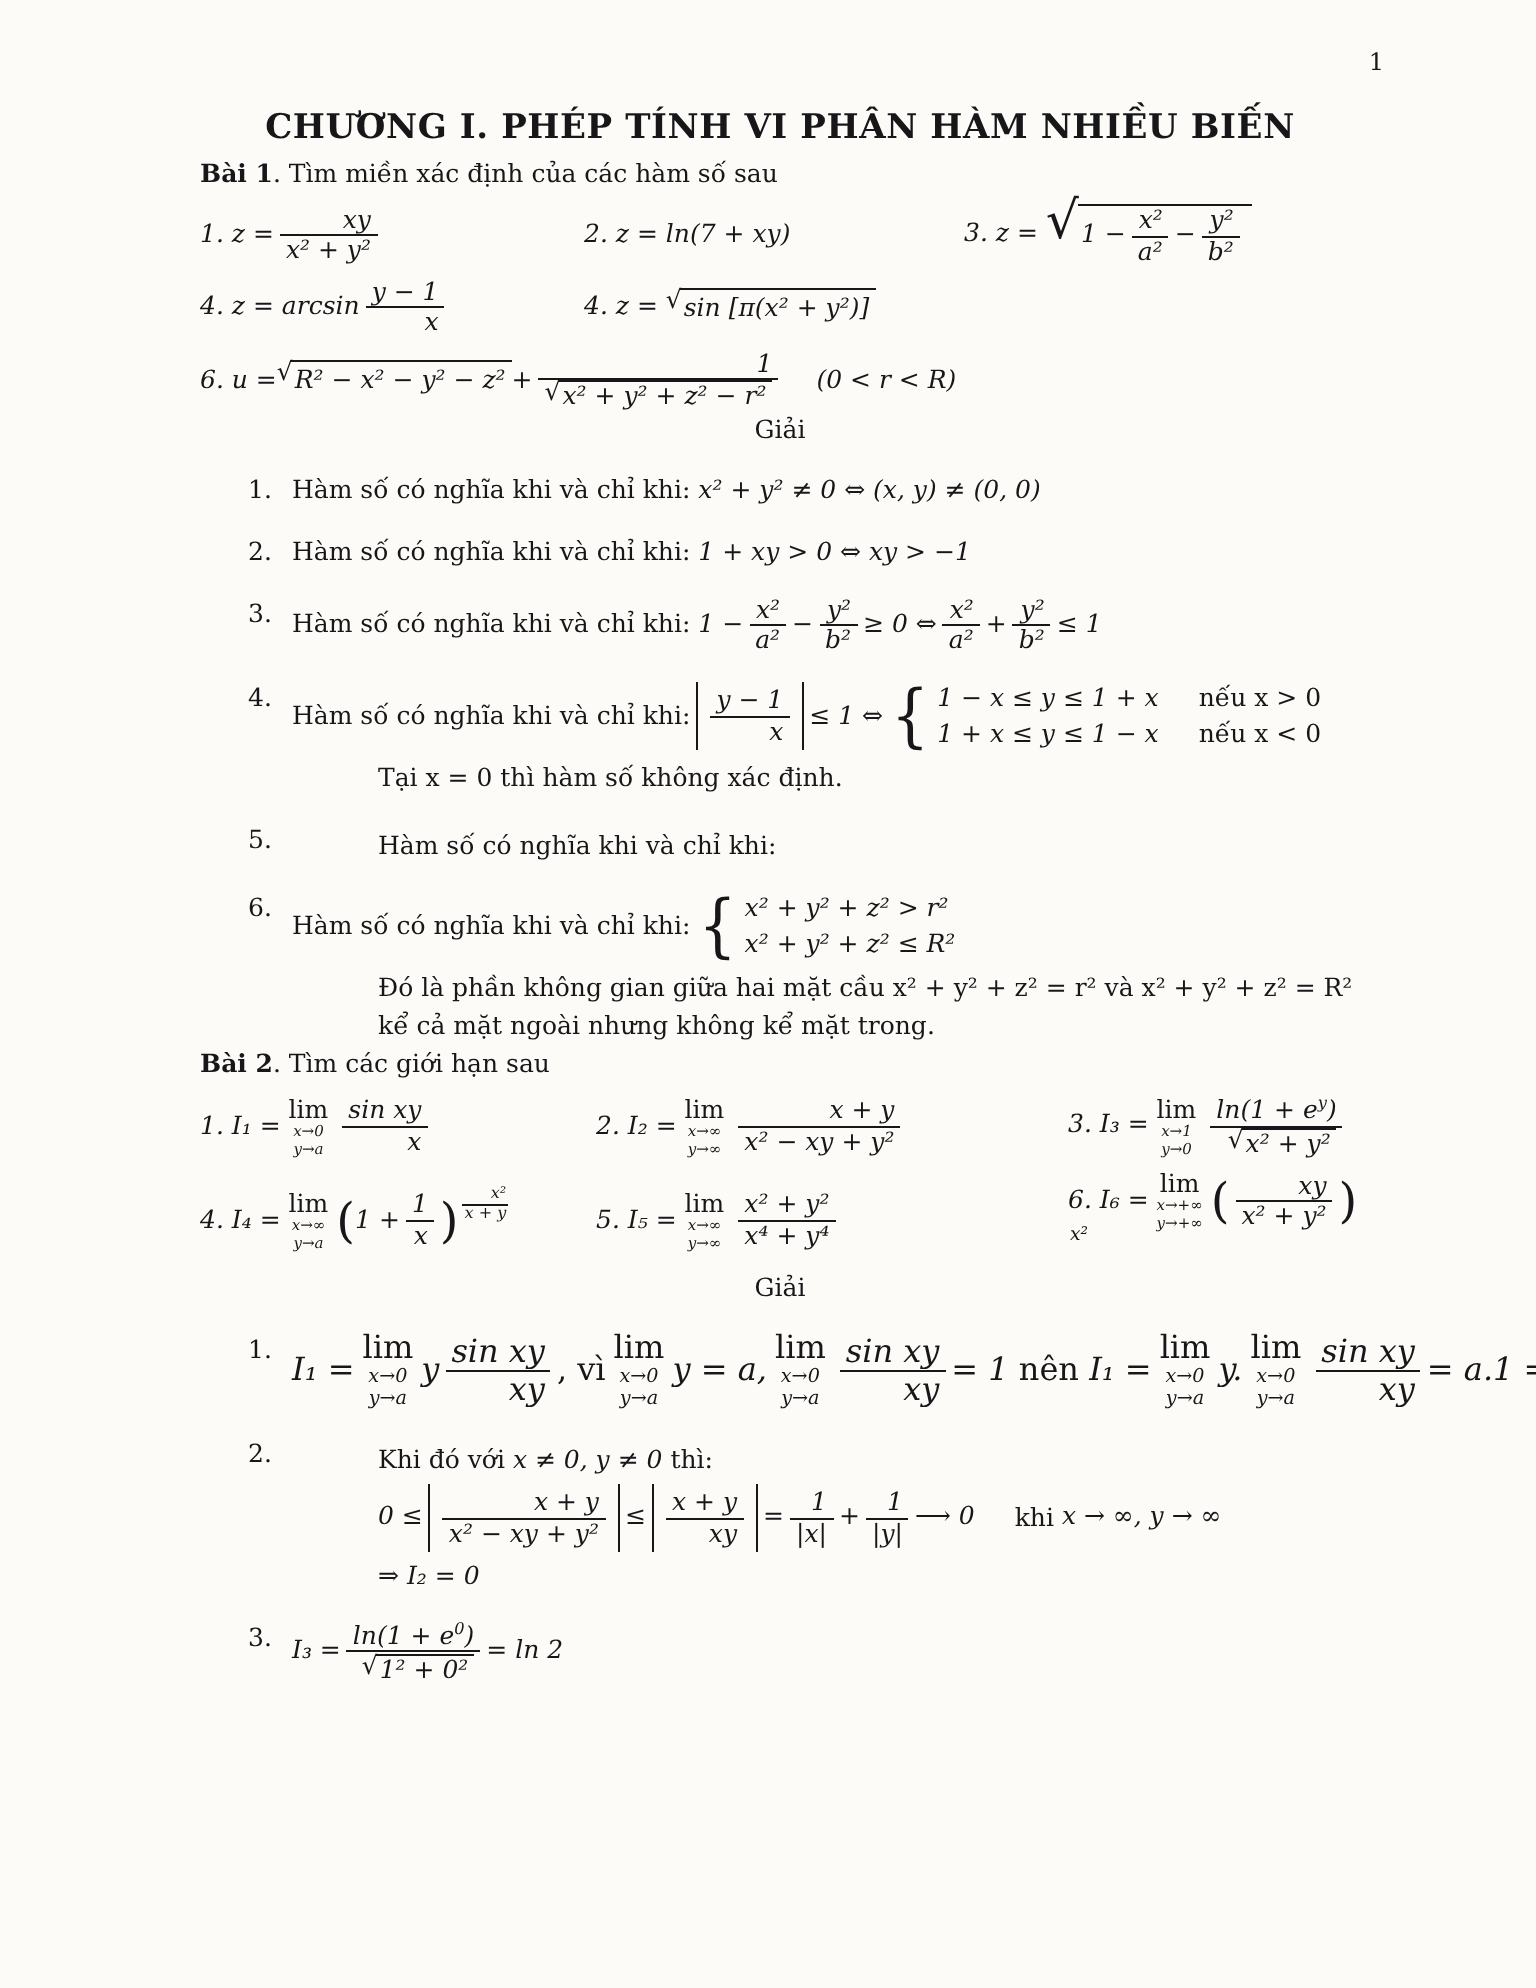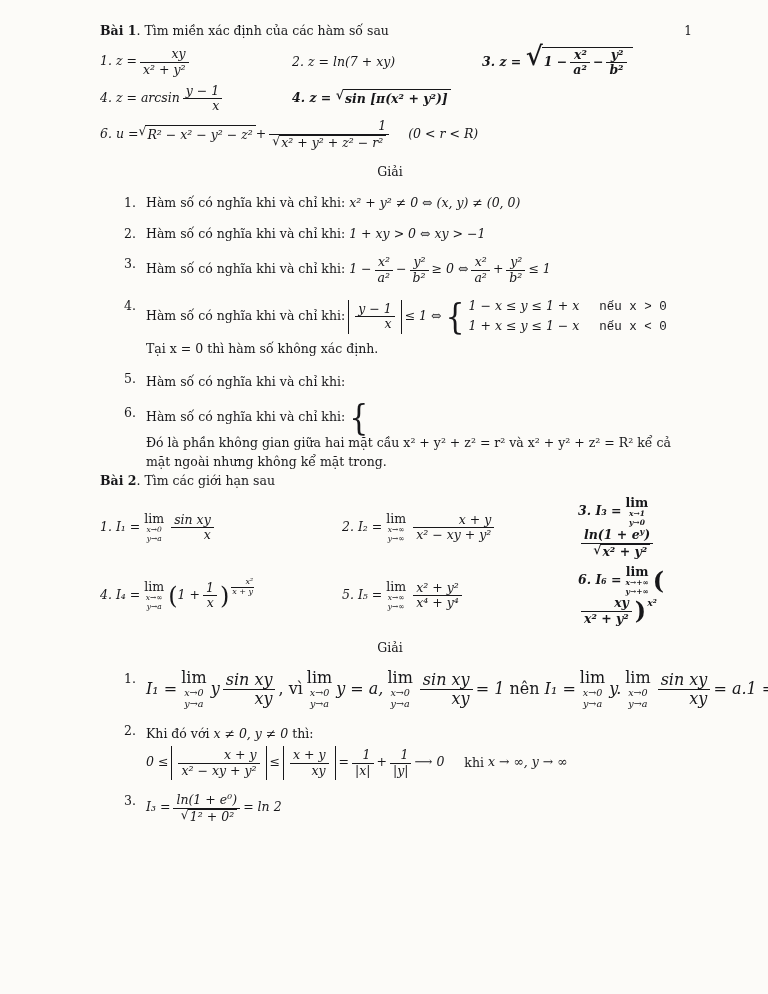--- a/index.html
+++ b/index.html
@@ -6,63 +6,64 @@
 body{width:768px;height:994px;background:#fcfbf8;font-family:"DejaVu Serif","Liberation Serif",serif;font-size:12.5px;color:#17171a;line-height:1.5;}
 .page{position:relative;width:768px;height:994px;padding:22px 88px 16px 100px;overflow:hidden;}
 .pagenum{position:absolute;top:22px;right:76px;font-size:12px;}
 .title{text-align:center;font-weight:700;font-size:17px;margin-top:30px;letter-spacing:.3px;}
 .phead{}
 .tx{font-style:normal;}
 .m{font-style:italic;}
 .row{display:flex;align-items:center;margin-top:6px;}
 .cA{width:192px;}
 .cB{width:190px;}
-.cC{flex:1;font-weight:bold;}
+.cC{flex:1;}
 .rowB .cA{width:198px;}
-.rowB .cB{width:236px;margin-left:44px;}
-.giai{text-align:center;margin-top:13px;}
+.rowB .cB{width:236px;}
+.giai{text-align:center;margin-top:0;}
 .sol{margin-left:24px;}
 .si{display:flex;margin-top:12px;}
 .sn{flex:none;width:22px;}
 .sc{flex:1;}
-.sc>div{margin-top:3px;}
+.sc>div{margin-top:3px;margin-left:43px;}
 .frac{display:inline-block;vertical-align:middle;text-align:center;margin:0 3px;line-height:1.15;}
 .num,.den{display:block;padding:0 3px;text-align:right;}
 .den{border-top:1px solid #17171a;}
 .sq{display:inline-flex;align-items:flex-start;vertical-align:middle;white-space:nowrap;}
 .sg{line-height:1;margin-right:-1px;font-style:normal;}
 .rad{border-top:1px solid #17171a;padding:0 3px 0 2px;}
 .sq.tall>.sg{font-size:26px;margin-top:-4px;}
 .lim{display:inline-block;text-align:center;vertical-align:middle;margin:0 4px;font-style:normal;}
 .lw{display:block;line-height:1.05;}
 .ls{display:block;font-size:.6em;line-height:1.2;font-style:italic;}
 .abs{display:inline-flex;align-items:center;vertical-align:middle;border-left:1px solid #17171a;border-right:1px solid #17171a;padding:2px 3px;margin:0 3px;}
 .cases{display:inline-flex;align-items:center;vertical-align:middle;margin-left:4px;}
 .cb{display:inline-block;font-size:30px;line-height:.9;transform:scaleY(1.15);margin-right:4px;font-style:normal;}
 .crow{display:block;line-height:1.5;}
-.cond{font-style:normal;margin-left:20px;font-family:Liberation Mono, monospace;}
+.cond{font-style:normal;margin-left:20px;}
 .bp{font-size:24px;line-height:1;vertical-align:middle;font-style:normal;}
 .ex{display:inline-block;position:relative;top:-9px;font-size:.75em;margin-left:1px;}
 .ex .frac{font-size:8px;line-height:1.1;margin:0 1px;}
 .ex .num,.ex .den{padding:0 1px;}
 .sup{font-size:.65em;font-style:italic;}
 .ceq{text-align:center;margin-top:8px;}
 .cnd2{margin-left:18px;}
 .khi{margin-left:20px;}
 .tail{margin-top:4px;}
 .note{margin-top:4px;}
 .post{margin-left:16px;}
 .j1line{white-space:nowrap;font-size:16px;}
 .mline{margin-top:4px;}
 </style>
 </head>
 <body>
 
 <div class="page">
   <div class="pagenum">1</div>
+  <div class="title">CHƯƠNG I. PHÉP TÍNH VI PHÂN HÀM NHIỀU BIẾN</div>
 
   <p class="phead"><b>Bài 1</b><span class="tx">. Tìm miền xác định của các hàm số sau</span></p>
 
   <div class="row m">
     <span class="cA"><span>1. z =</span><span class="frac"><span class="num">xy</span><span class="den">x² + y²</span></span></span>
     <span class="cB"><span>2. z = ln(7 + xy)</span></span>
     <span class="cC"><span>3. z =</span> <span class="sq tall">
           <span class="sg">√</span>
           <span class="rad"><span>1 −</span><span class="frac"><span class="num">x²</span><span class="den">a²</span></span><span>−</span><span class="frac"><span class="num">y²</span><span class="den">b²</span></span></span>
         </span></span>
@@ -131,20 +132,24 @@
         <span class="sn">5.</span>
         <span class="sc">
           <div class="tx">Hàm số có nghĩa khi và chỉ khi:</div>
         </span>
       </div>
 
     <div class="si">
         <span class="sn">6.</span>
         <span class="sc"><span class="tx">Hàm số có nghĩa khi và chỉ khi:</span><span class="cases">
             <span class="cb">{</span>
+            <span class="crows">
+              <span class="crow m">x² + y² + z² &gt; r²</span>
+              <span class="crow m">x² + y² + z² ≤ R²</span>
+            </span>
           </span><div class="tx note">Đó là phần không gian giữa hai mặt cầu x² + y² + z² = r² và x² + y² + z² = R² kể cả mặt ngoài nhưng không kể mặt trong.</div></span>
       </div>
   </div>
 
   <p class="phead"><b>Bài 2</b><span class="tx">. Tìm các giới hạn sau</span></p>
 
   <div class="row rowB m">
     <span class="cA"><span>1. I₁ =</span><span class="lim"><span class="lw">lim</span><span class="ls">x→0</span><span class="ls">y→a</span></span><span class="frac"><span class="num">sin xy</span><span class="den">x</span></span></span>
     <span class="cB"><span>2. I₂ =</span><span class="lim"><span class="lw">lim</span><span class="ls">x→∞</span><span class="ls">y→∞</span></span><span class="frac"><span class="num">x + y</span><span class="den">x² − xy + y²</span></span></span>
     <span class="cC"><span>3. I₃ =</span><span class="lim"><span class="lw">lim</span><span class="ls">x→1</span><span class="ls">y→0</span></span><span class="frac"><span class="num"><span>ln(1 + e</span><sup class="sup">y</sup><span>)</span></span><span class="den"><span class="sq">
@@ -175,20 +180,21 @@
               <span class="frac">
                 <span class="num">x + y</span>
                 <span class="den">x² − xy + y²</span>
               </span>
             </span><span class="m">≤</span><span class="abs m">
               <span class="frac">
                 <span class="num">x + y</span>
                 <span class="den">xy</span>
               </span>
             </span><span class="m">=</span><span class="frac m"><span class="num">1</span><span class="den">|x|</span></span><span class="m">+</span><span class="frac m"><span class="num">1</span><span class="den">|y|</span></span><span class="m">⟶ 0</span><span class="tx khi">khi</span> <span class="m">x → ∞, y → ∞</span></div>
+          <div class="m">⇒ I₂ = 0</div>
         </span>
       </div>
 
     <div class="si">
         <span class="sn">3.</span>
         <span class="sc"><span class="m">I₃ =</span><span class="frac m"><span class="num"><span>ln(1 + e</span><sup class="sup">0</sup><span>)</span></span><span class="den"><span class="sq">
                 <span class="sg">√</span>
                 <span class="rad">1² + 0²</span>
               </span></span></span><span class="m">= ln 2</span></span>
       </div>

